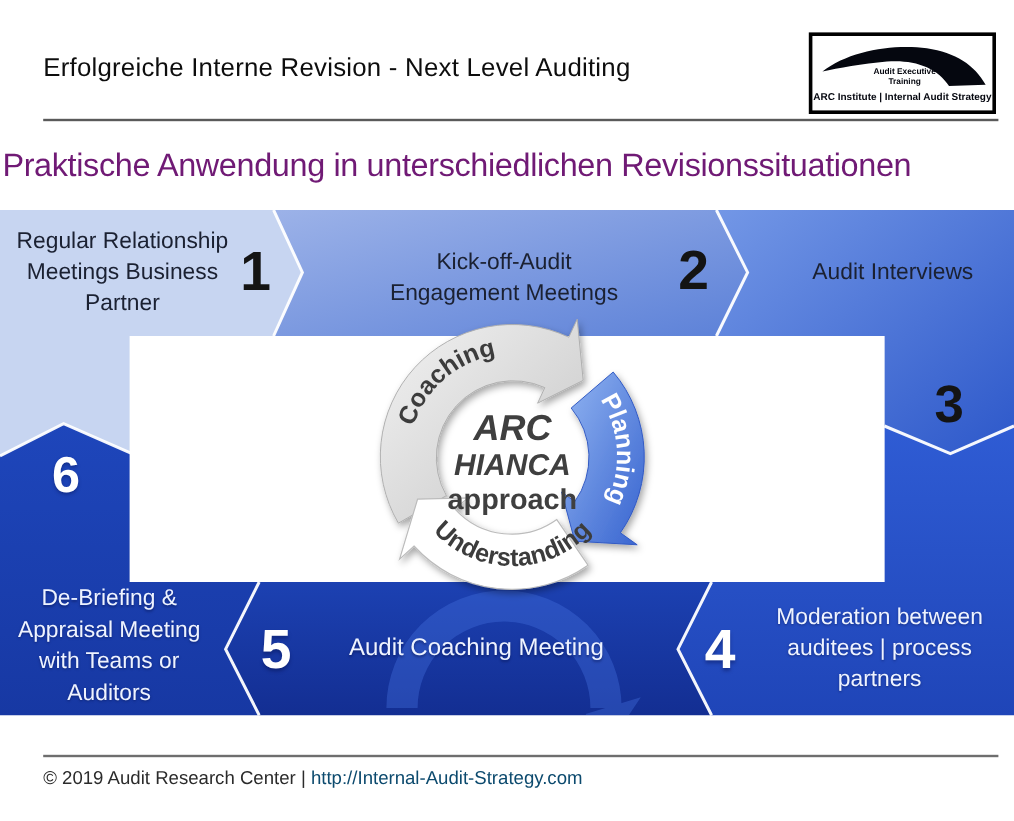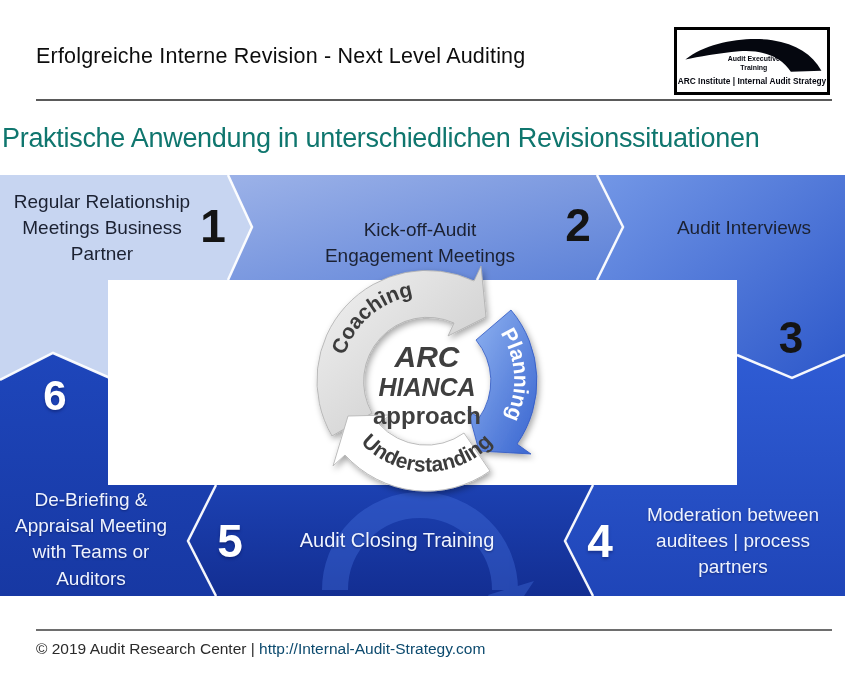--- a/index.html
+++ b/index.html
@@ -7,21 +7,21 @@
   body { font-family:"Liberation Sans", sans-serif; }
   .page { position:relative; width:845px; height:684px; background:#fff; overflow:hidden;margin-top:18px; }
 
   
   .header-title { position:absolute; left:36px; top:26px; font-size:21.5px; color:#0d0d0d; letter-spacing:.2px; }
   .header-rule { position:absolute; left:36px; top:81px; width:796px; height:2px; background:#5a5a5a; }
   .logo-box { position:absolute; left:674px; top:9px; width:156px; height:68px; border:3px solid #000; background:#fff; }
   .logo-box svg { display:block; width:100%; height:100%; }
 
   
-  .slide-title { position:absolute; left:2px; top:105px; width:843px; font-size:27px; color:#0f766e; letter-spacing:-.3px; white-space:nowrap; }
+  .slide-title { position:absolute; left:2px; top:105px; width:843px; font-size:27px; color:#701a75; letter-spacing:-.3px; white-space:nowrap; }
 
   
   .diagram { position:absolute; left:0; top:157px; width:845px; height:422px; }
   .diagram svg.bg { position:absolute; left:0; top:0; }
   .dg-item { position:absolute; transform:translate(-50%,-50%); text-align:center; }
   .num-dark { font-size:46px; font-weight:bold; color:#141414; line-height:1; }
   .num-light { font-size:46px; font-weight:bold; color:#fff; line-height:1; text-shadow:0 2px 3px rgba(0,10,60,.35); }
   .lab-dark { font-size:19px; color:#1b2132; line-height:1.38; }
   .lab-light { font-size:19px; color:#eef3ff; line-height:1.38; text-shadow:0 1px 2px rgba(0,10,60,.45); }
 
@@ -140,23 +140,23 @@
     </svg>
 
     <div class="dg-item num-dark" style="left:213px; top:51px;">1</div>
     <div class="dg-item num-dark" style="left:578px; top:50px;">2</div>
     <div class="dg-item num-dark" style="left:791px; top:163px; font-size:44px;">3</div>
     <div class="dg-item num-light" style="left:600px; top:366px;">4</div>
     <div class="dg-item num-light" style="left:230px; top:366px;">5</div>
     <div class="dg-item num-light" style="left:55px;  top:221px; font-size:42px;">6</div>
 
     <div class="dg-item lab-dark" style="left:102px; top:53px;  width:212px;">Regular Relationship Meetings Business Partner</div>
-    <div class="dg-item lab-dark" style="left:420px; top:68px;  width:210px;text-align:center;">Kick-off-Audit Engagement Meetings</div>
+    <div class="dg-item lab-dark" style="left:420px; top:57px;  width:210px;text-align:center;">Kick-off-Audit Engagement Meetings</div>
     <div class="dg-item lab-dark" style="left:744px; top:53px;  width:220px;">Audit Interviews</div>
     <div class="dg-item lab-light" style="left:733px; top:366px; width:225px;">Moderation between auditees | process partners</div>
-    <div class="dg-item lab-light" style="left:397px; top:366px; width:260px; font-size:20px;">Audit Closing Training</div>
+    <div class="dg-item lab-light" style="left:397px; top:366px; width:260px; font-size:20px;">Audit Coaching Meeting</div>
     <div class="dg-item lab-light" style="left:91px;  top:364px; width:190px;">De-Briefing &amp; Appraisal Meeting with Teams or Auditors</div>
   </div>
 
   <div class="footer-rule"></div>
   <div class="footer-text"><span>© 2019 Audit Research Center | </span><a href="#">http://Internal-Audit-Strategy.com</a></div>
 
 </div>
 
 </body></html>

